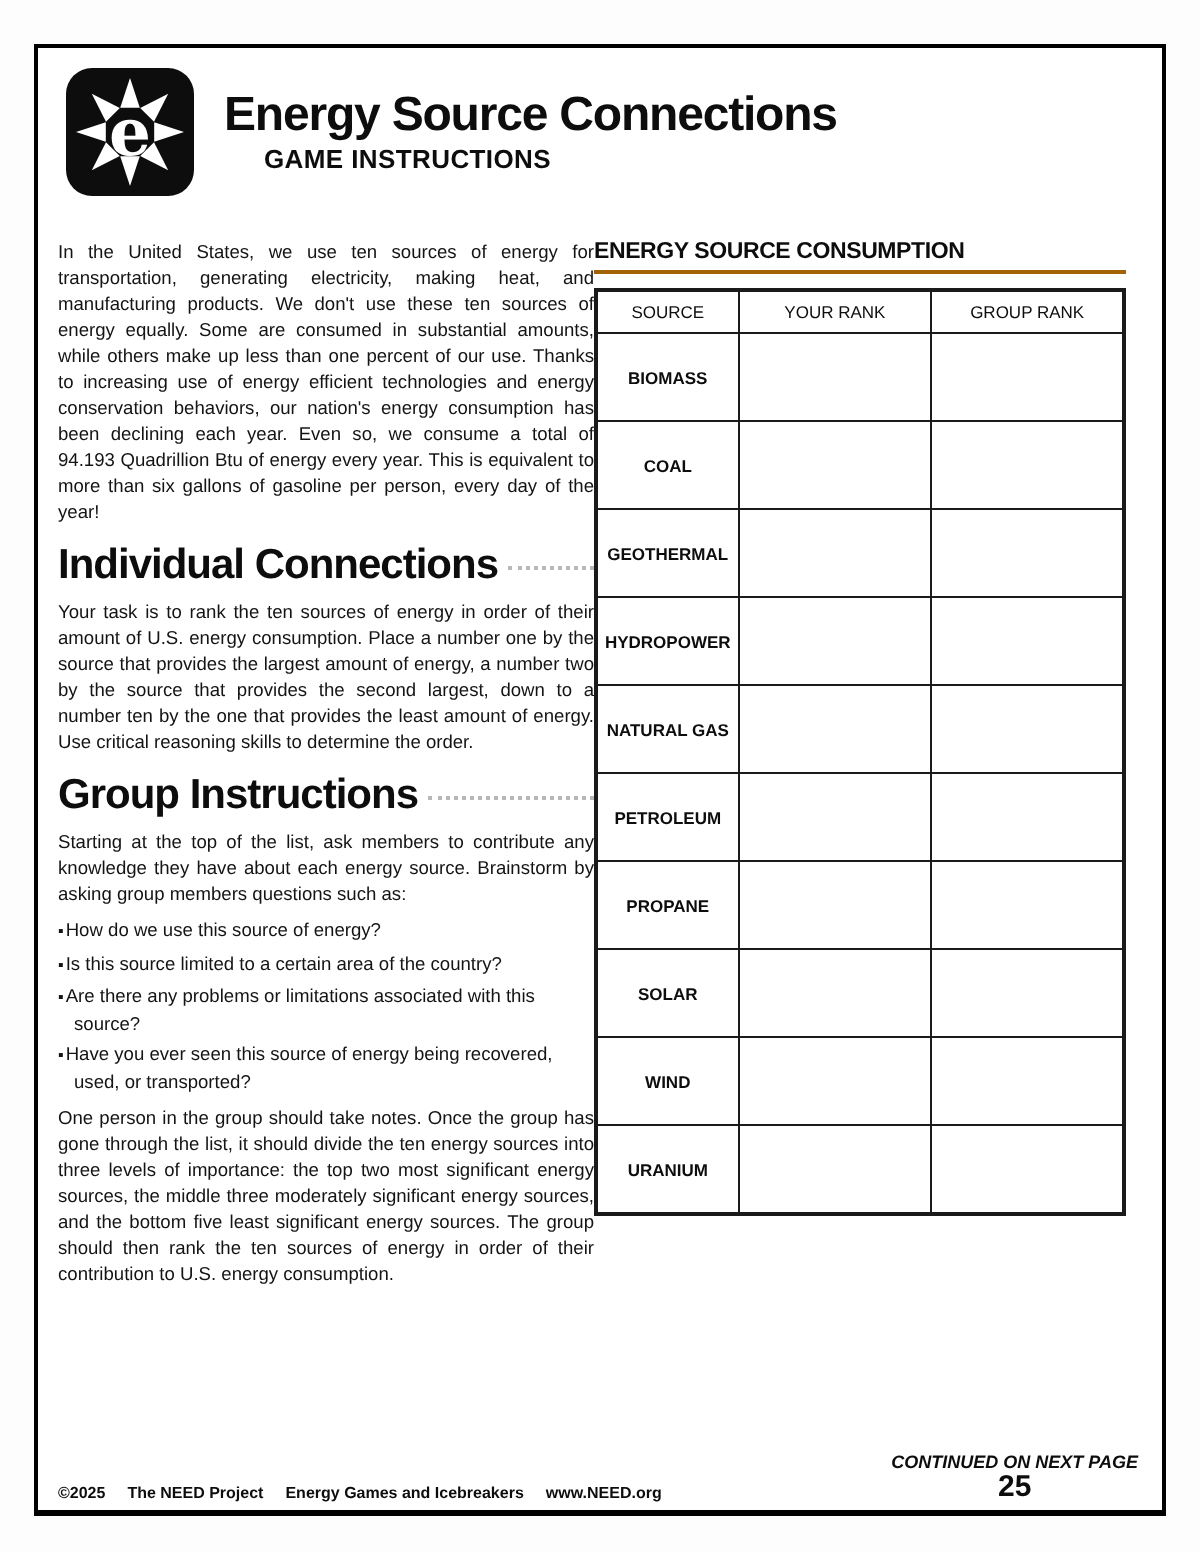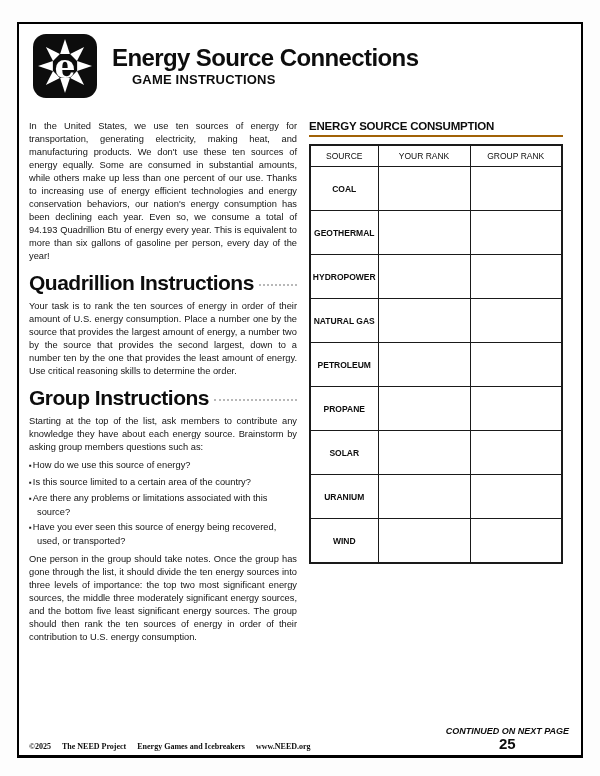--- a/index.html
+++ b/index.html
@@ -16,21 +16,21 @@
     background:#fff;
   }
   
   .header { display:flex; align-items:center; gap:15px; padding:10px 10px 0 14px; }
   .logo { width:64px; height:64px; flex:0 0 auto; }
   .title-block { display:flex; flex-direction:column; }
   .title { font-size:24px; font-weight:800; letter-spacing:-0.6px; line-height:1.05; color:#0d0d0d; }
   .subtitle { font-size:13px; font-weight:800; letter-spacing:0.2px; color:#0d0d0d; margin-top:2px;margin-left:20px; }
   
   .columns {
-    display:grid; grid-template-columns:268px 1fr; column-gap:12px;
+    display:grid; grid-template-columns:268px 1fr; column-gap:0;
     padding:22px 18px 0 10px; box-sizing:border-box;
   }
   .body-text { font-size:9.3px; line-height:13px; text-align:justify; color:#141414; margin:0; }
   h2.section {
     font-size:21px; font-weight:800; letter-spacing:-0.5px; color:#0d0d0d;
     margin:8px 0 5px 0; display:flex; align-items:baseline; gap:5px;
   }
   .dotted-fill { flex:1 1 auto; border-bottom:2px dotted #b8b8b8; transform:translateY(-4px); min-width:10px; }
   .para-gap { margin-top:6px; }
   ul.bullets { list-style:none; margin:5px 0 0 0; padding:0; }
@@ -45,21 +45,21 @@
   .rank-table th, .rank-table td { border:1px solid #1a1a1a; }
   .rank-table th { font-size:8.5px; font-weight:400; padding:5px 2px; text-align:center; color:#0d0d0d; }
   .rank-table td.source-cell { font-size:8.5px; font-weight:800; text-align:center; height:41px; color:#0d0d0d; }
   .rank-table col.c-source { width:27%; }
   .rank-table col.c-rank  { width:36.5%; }
   
   .footer {
     position:absolute; left:10px; right:12px; bottom:3px;
     display:flex; justify-content:space-between; align-items:flex-end;
   }
-  .footer-left { font-size:8px; font-weight:700; display:flex; gap:11px; color:#0d0d0d; padding-bottom:1px;font-family:Liberation Serif, serif; }
+  .footer-left { font-size:8px; font-weight:700; display:flex; gap:11px; color:#0d0d0d; padding-bottom:1px; }
   .footer-right { text-align:center; }
   .continued { font-size:9px; font-weight:800; font-style:italic; color:#0d0d0d; }
   .page-num { font-size:15px; font-weight:700; line-height:1.1; color:#0d0d0d; }
 </style>
 </head>
 <body>
 
 <div class="page">
 
   <div class="header">
@@ -82,21 +82,21 @@
       <div class="subtitle">GAME INSTRUCTIONS</div>
     </div>
   </div>
 
   <div class="columns">
 
     <div class="left-col">
       <p class="body-text">In the United States, we use ten sources of energy for transportation, generating electricity, making heat, and manufacturing products. We don't use these ten sources of energy equally. Some are consumed in substantial amounts, while others make up less than one percent of our use. Thanks to increasing use of energy efficient technologies and energy conservation behaviors, our nation's energy consumption has been declining each year. Even so, we consume a total of 94.193 Quadrillion Btu of energy every year. This is equivalent to more than six gallons of gasoline per person, every day of the year!</p>
 
       <h2 class="section">
-        <span>Quadrillion Instructions</span>
+        <span>Individual Connections</span>
         <span class="dotted-fill"></span>
       </h2>
       <p class="body-text">Your task is to rank the ten sources of energy in order of their amount of U.S. energy consumption. Place a number one by the source that provides the largest amount of energy, a number two by the source that provides the second largest, down to a number ten by the one that provides the least amount of energy. Use critical reasoning skills to determine the order.</p>
 
       <h2 class="section">
         <span>Group Instructions</span>
         <span class="dotted-fill"></span>
       </h2>
       <p class="body-text">Starting at the top of the list, ask members to contribute any knowledge they have about each energy source. Brainstorm by asking group members questions such as:</p>
 
@@ -121,20 +121,25 @@
           </colgroup>
         <thead>
           <tr>
             <th>SOURCE</th>
             <th>YOUR RANK</th>
             <th>GROUP RANK</th>
           </tr>
         </thead>
         <tbody>
           <tr>
+              <td class="source-cell">BIOMASS</td>
+              <td></td>
+              <td></td>
+            </tr>
+          <tr>
               <td class="source-cell">COAL</td>
               <td></td>
               <td></td>
             </tr>
           <tr>
               <td class="source-cell">GEOTHERMAL</td>
               <td></td>
               <td></td>
             </tr>
           <tr>
@@ -156,26 +161,26 @@
               <td class="source-cell">PROPANE</td>
               <td></td>
               <td></td>
             </tr>
           <tr>
               <td class="source-cell">SOLAR</td>
               <td></td>
               <td></td>
             </tr>
           <tr>
+              <td class="source-cell">WIND</td>
+              <td></td>
+              <td></td>
+            </tr>
+          <tr>
               <td class="source-cell">URANIUM</td>
-              <td></td>
-              <td></td>
-            </tr>
-          <tr>
-              <td class="source-cell">WIND</td>
               <td></td>
               <td></td>
             </tr>
         </tbody>
       </table>
     </div>
   </div>
 
   <div class="footer">
     <div class="footer-left">

